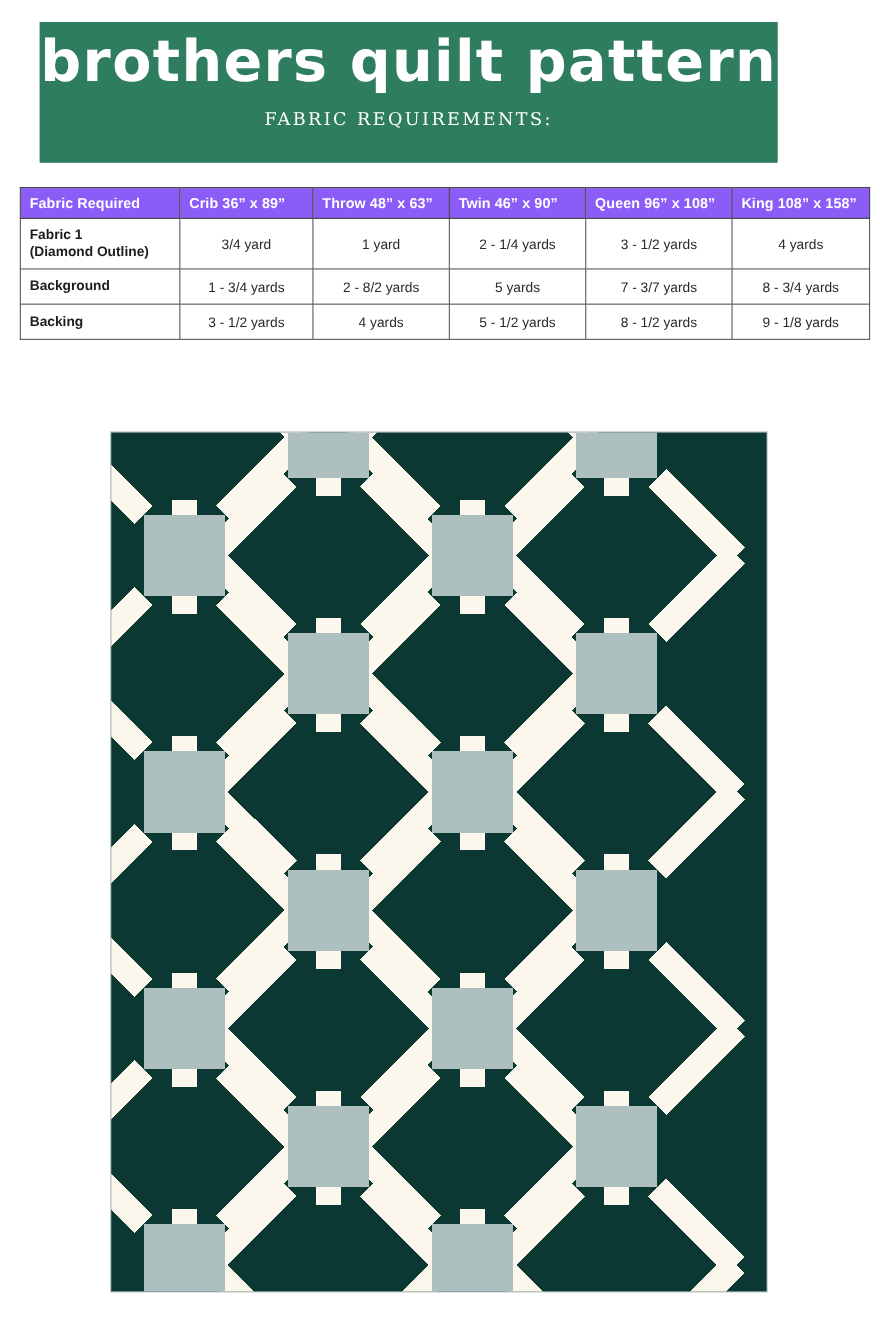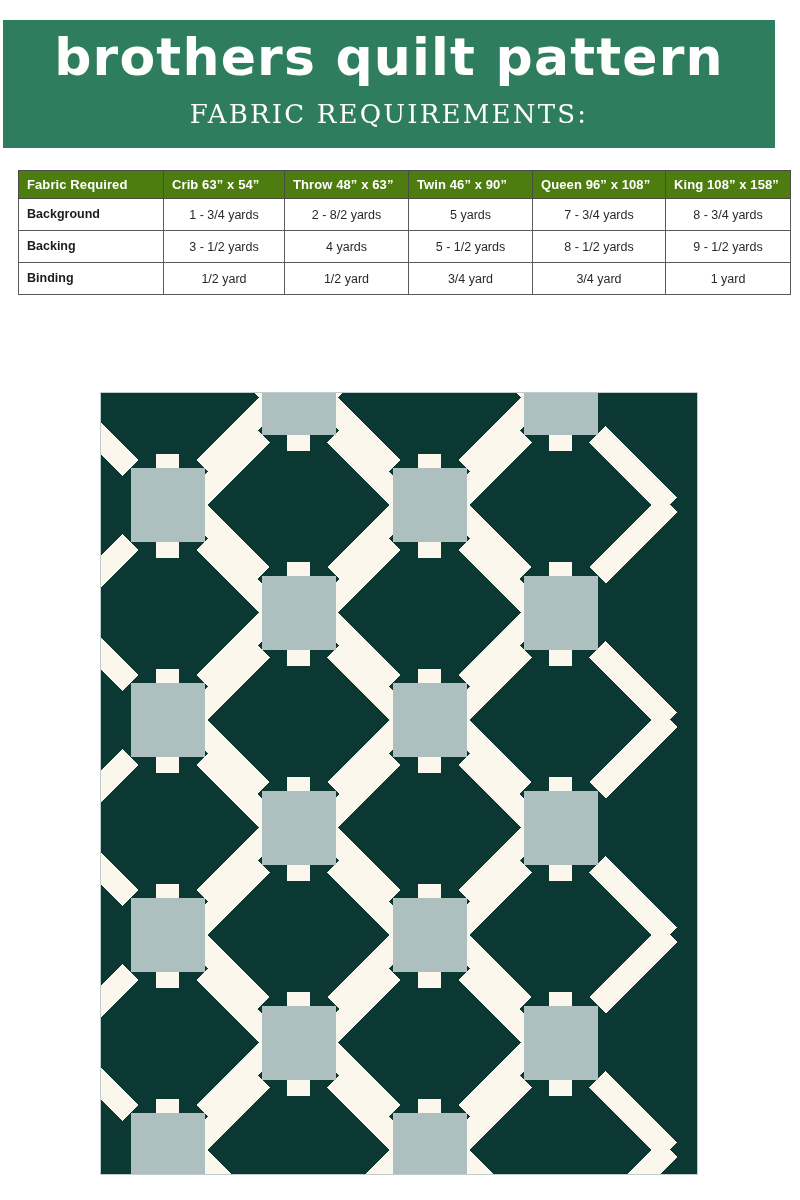--- a/index.html
+++ b/index.html
@@ -8,43 +8,43 @@
     width:800px;height:1200px;
     background:#ffffff;
     font-family:"Liberation Sans", sans-serif;
     -webkit-font-smoothing:antialiased;
     overflow:hidden;
   }
   .page{position:relative;width:800px;height:1200px;}
 
   
   .banner{
-    position:absolute;left:3px;top:20px;
-    width:772px;height:128px;
+    position:absolute;left:36px;top:20px;
+    width:671px;height:128px;
     background:#2f7d5f;
     display:flex;flex-direction:column;
     align-items:center;justify-content:flex-start;
     box-sizing:border-box;
     padding-top:10px;
   }
   .banner-title{
     color:#ffffff;
     font-family:"DejaVu Sans", sans-serif;
     font-weight:700;
     font-size:52px;
     letter-spacing:1.2px;
     line-height:1.05;
     white-space:nowrap;
     text-transform:lowercase;
   }
   .banner-sub{
     color:#ffffff;
     font-family:"DejaVu Serif", serif;
     font-weight:400;
-    font-size:26px;
+    font-size:16px;
     letter-spacing:2.2px;
     margin-top:14px;
     white-space:nowrap;
   }
 
   
   .table-wrap{
     position:absolute;left:18px;top:170px;
     width:764px;
   }
@@ -54,21 +54,21 @@
     table-layout:fixed;
     border:1px solid #4c4c4c;
   }
   table.fabric th, table.fabric td{
     border:1px solid #5a5a5a;
     box-sizing:border-box;
     font-size:12.5px;
     padding:0 8px;
   }
   table.fabric thead th{
-    background:#4d7c0f;
+    background:#8b5cf6;
     color:#ffffff;
     font-weight:700;
     font-size:13px;
     height:28px;
     text-align:left;
     letter-spacing:.1px;
     white-space:nowrap;
     border-color:#4a4a48;
   }
   table.fabric thead th.corner{text-align:left;}
@@ -119,51 +119,52 @@
         <col style="width:145px">
         <col style="width:121px">
         <col style="width:124px">
         <col style="width:124px">
         <col style="width:133px">
         <col style="width:125px">
       </colgroup>
       <thead>
         <tr>
           <th class="corner">Fabric Required</th>
-          <th>Crib 63” x 54”</th>
+          <th>Crib 36” x 89”</th>
           <th>Throw 48” x 63”</th>
           <th>Twin 46” x 90”</th>
           <th>Queen 96” x 108”</th>
           <th>King 108” x 158”</th>
         </tr>
       </thead>
       <tbody>
+        <tr class="tall">
+          <th class="rowlabel-2line">Fabric 1
+(Diamond Outline)</th>
+          <td>3/4 yard</td>
+          <td>1 yard</td>
+          <td>2 - 1/4 yards</td>
+          <td>3 - 1/2 yards</td>
+          <td>4 yards</td>
+        </tr>
         <tr>
           <th>Background</th>
           <td>1 - 3/4 yards</td>
           <td>2 - 8/2 yards</td>
           <td>5 yards</td>
-          <td>7 - 3/4 yards</td>
+          <td>7 - 3/7 yards</td>
           <td>8 - 3/4 yards</td>
         </tr>
         <tr>
           <th>Backing</th>
           <td>3 - 1/2 yards</td>
           <td>4 yards</td>
           <td>5 - 1/2 yards</td>
           <td>8 - 1/2 yards</td>
-          <td>9 - 1/2 yards</td>
-        </tr>
-        <tr>
-          <th>Binding</th>
-          <td>1/2 yard</td>
-          <td>1/2 yard</td>
-          <td>3/4 yard</td>
-          <td>3/4 yard</td>
-          <td>1 yard</td>
+          <td>9 - 1/8 yards</td>
         </tr>
       </tbody>
     </table>
   </div>
 
   <div class="quilt">
     <svg id="quilt-svg" width="598" height="783" viewBox="0 0 598 783" shape-rendering="crispEdges">
         <rect x="0" y="0" width="598" height="783" fill="#0c3833"></rect>
         <g>
           <line x1="29.5" y1="-355" x2="-42" y2="-426.5" stroke="#fbf7ec" stroke-width="23" stroke-linecap="butt"></line>

